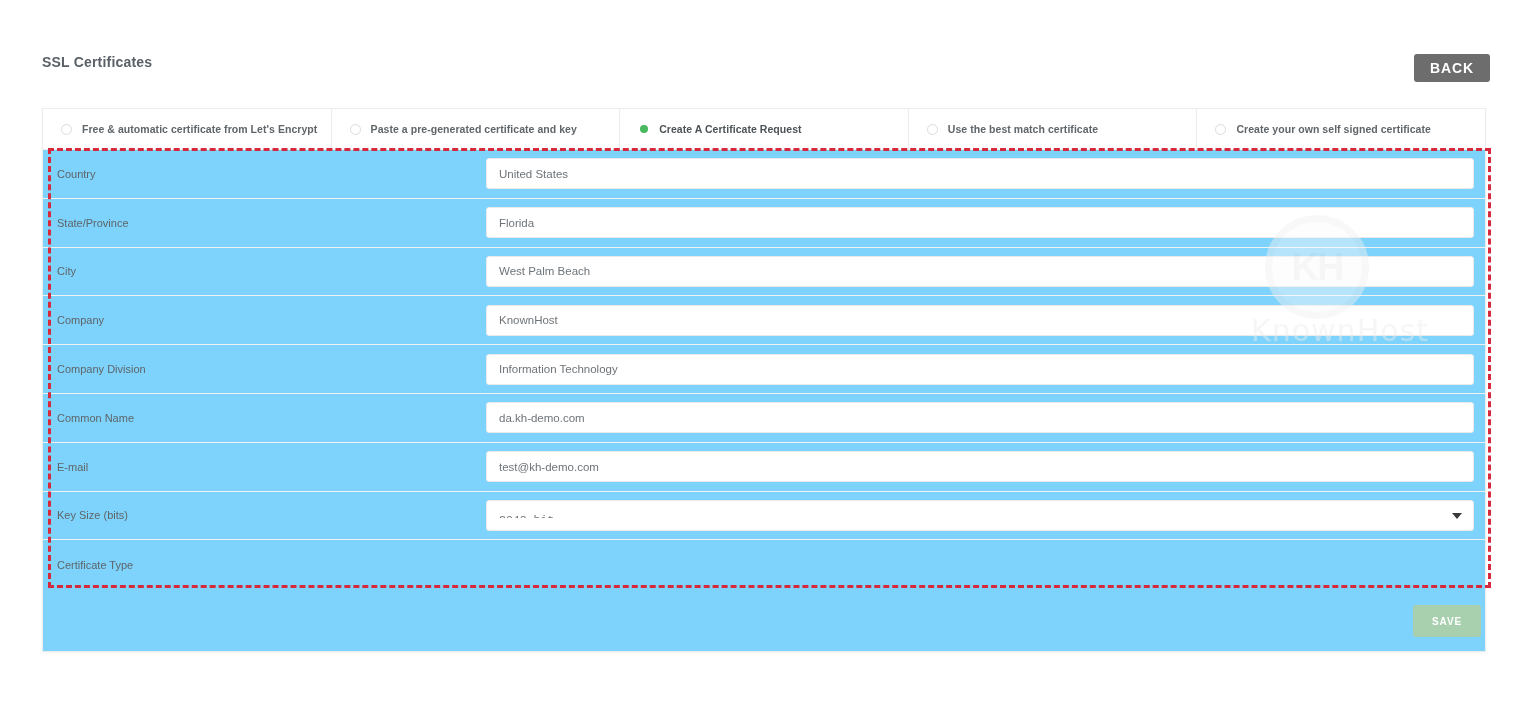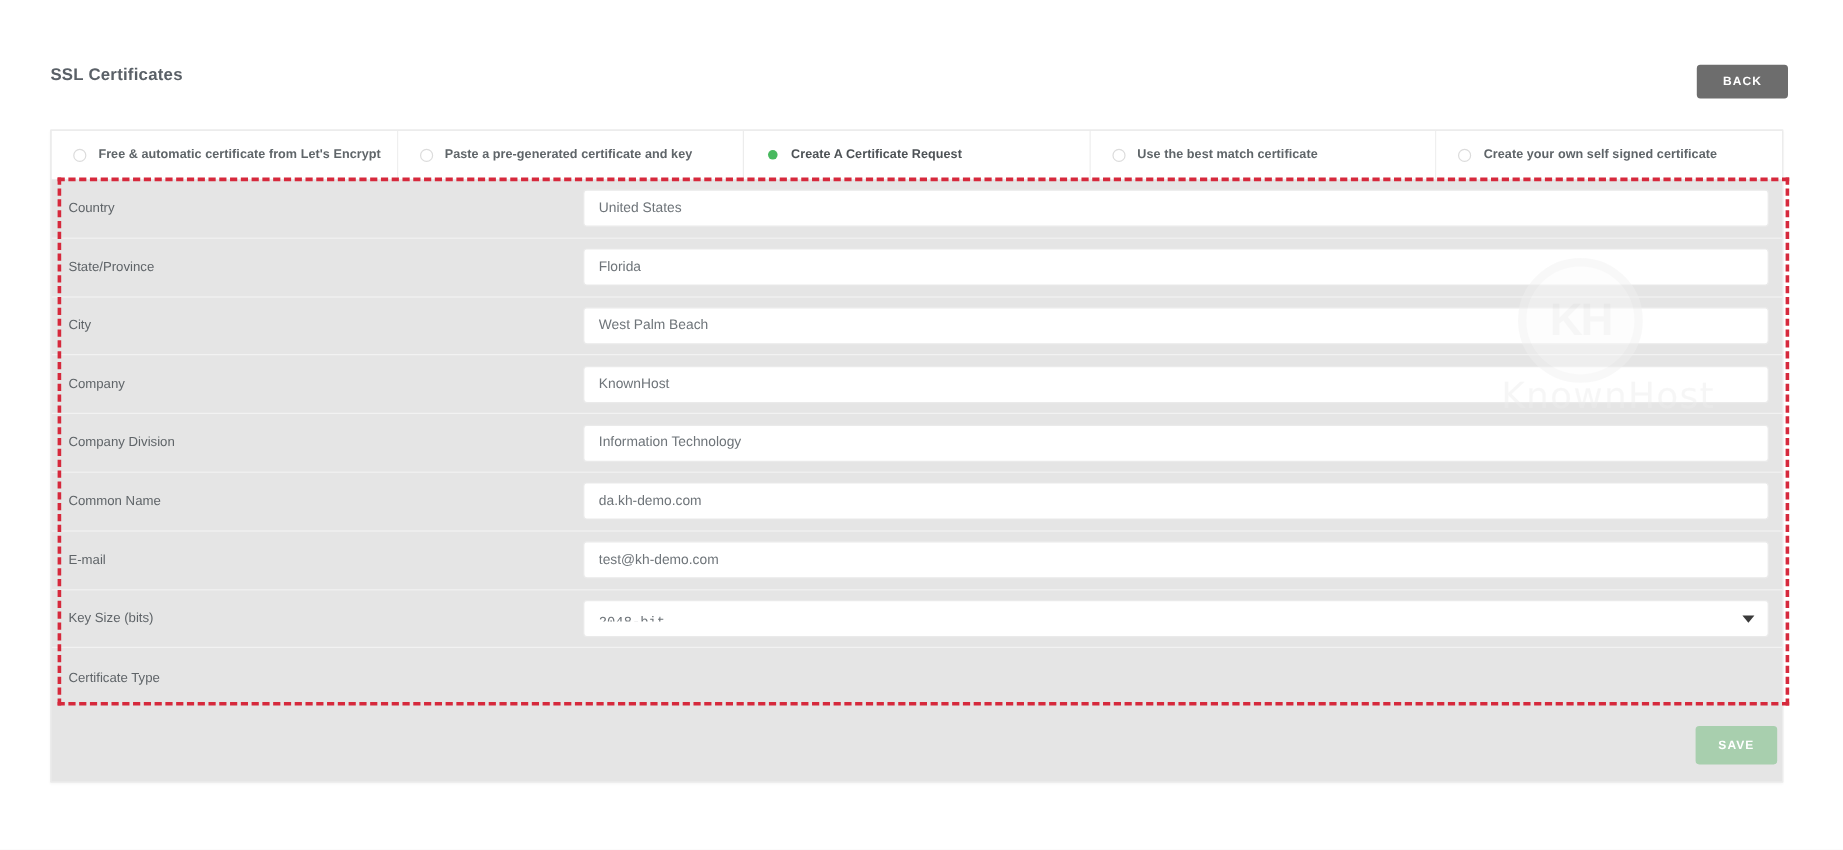--- a/index.html
+++ b/index.html
@@ -37,38 +37,38 @@
     position: absolute;
     right: 46px;
     top: 54px;
     width: 76px;
     height: 28px;
     background: #6d6d6d;
     border: none;
     border-radius: 3px;
     color: #ffffff;
     font-family: "Liberation Sans", sans-serif;
-    font-size: 10px;
+    font-size: 14px;
     font-weight: bold;
     letter-spacing: .9px;
     cursor: pointer;
     padding: 0;
     display: flex;
     align-items: center;
     justify-content: center;
   }
 
   
   .card {
     position: absolute;
     left: 42px;
     top: 108px;
     width: 1444px;
     height: 544px;
-    background: #e5e5e5;
+    background: #7dd3fc;
     border: 1px solid #ececec;
     box-sizing: border-box;
     box-shadow: 0 1px 2px rgba(0,0,0,.04);
     overflow: hidden;
   }
 
   
   .watermark {
     position: absolute;
     left: 1190px;

